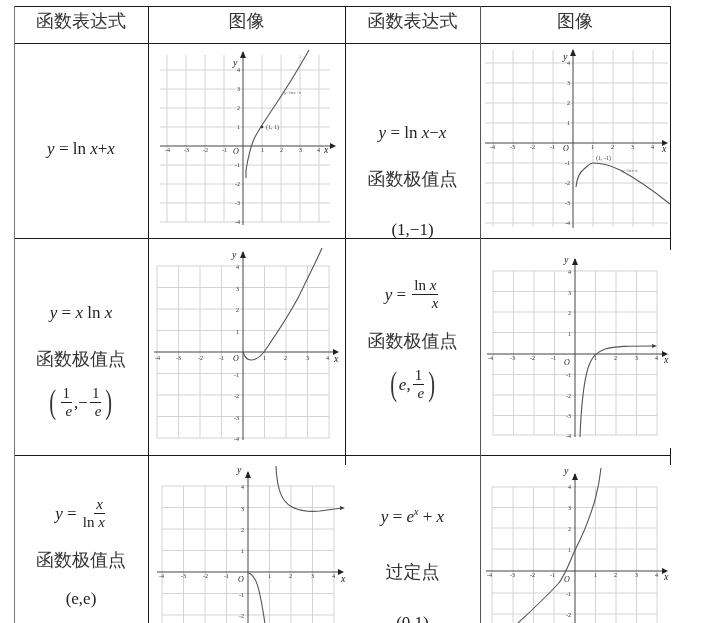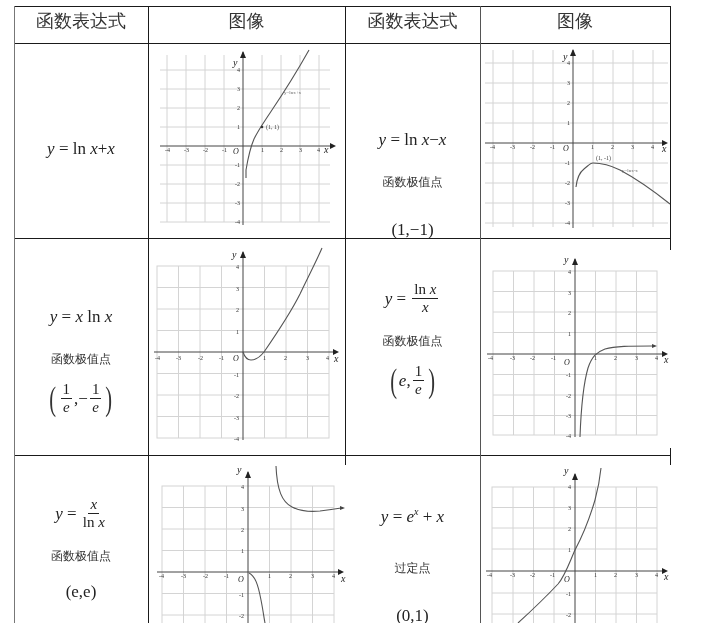--- a/index.html
+++ b/index.html
@@ -3,22 +3,22 @@
 <meta charset="utf-8">
 <style>
   html, body { margin:0; padding:0; background:#ffffff; }
   body { width:720px; height:623px; position:relative; overflow:hidden;
          font-family:"DejaVu Serif", serif; color:#222; }
   .tline { position:absolute; background:#1a1a1a; }
   .cell { position:absolute; display:flex; flex-direction:column; align-items:center; justify-content:center; text-align:center; }
   .hdr { font-size:18px; color:#333; font-family:"DejaVu Sans", sans-serif; }
   .math { font-family:"Liberation Serif", serif; font-size:17px; font-style:normal; color:#222; line-height:1; white-space:nowrap; }
   .math i { font-style:italic; }
-  .label { font-family:"DejaVu Sans", sans-serif; font-size:12px; color:#333; }
-  .frac { display:inline-flex; flex-direction:column; align-items:center; vertical-align:middle; margin:0 2px; }
+  .label { font-family:"DejaVu Sans", sans-serif; font-size:18px; color:#333; }
+  .frac { display:inline-flex; flex-direction:column; align-items:flex-end; vertical-align:middle; margin:0 2px; }
   .frac .num { border-bottom:1px solid #222; padding:0 2px 1px; font-size:15px; }
   .frac .den { padding-top:1px; font-size:15px; }
   .paren { font-size:34px; font-weight:100; transform:scaleX(0.6); display:inline-block; vertical-align:middle; color:#333;}
   .pt { display:flex; align-items:center; justify-content:center; }
   svg { position:absolute; overflow:visible; }
   svg text { font-family:"Liberation Serif", serif; }
 </style>
 </head>
 <body>
 

